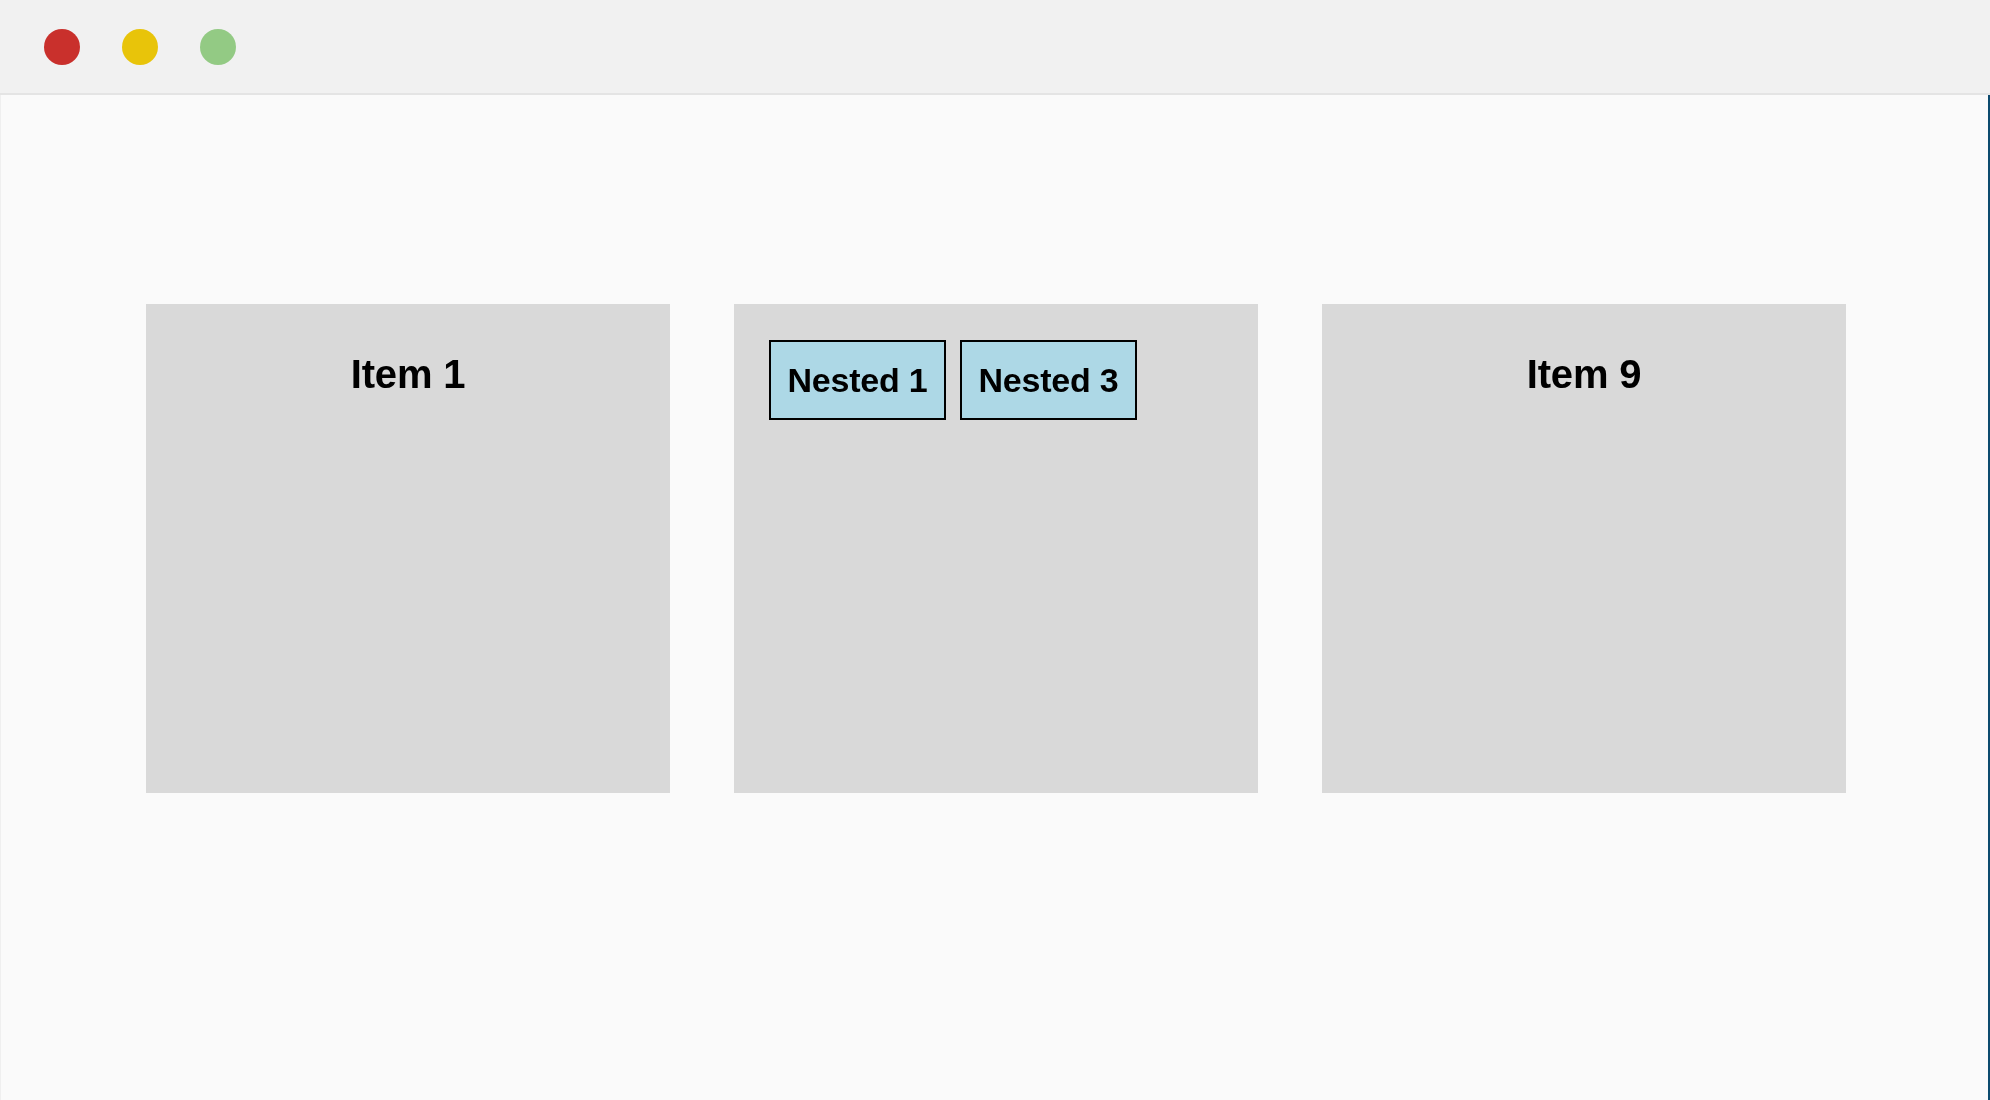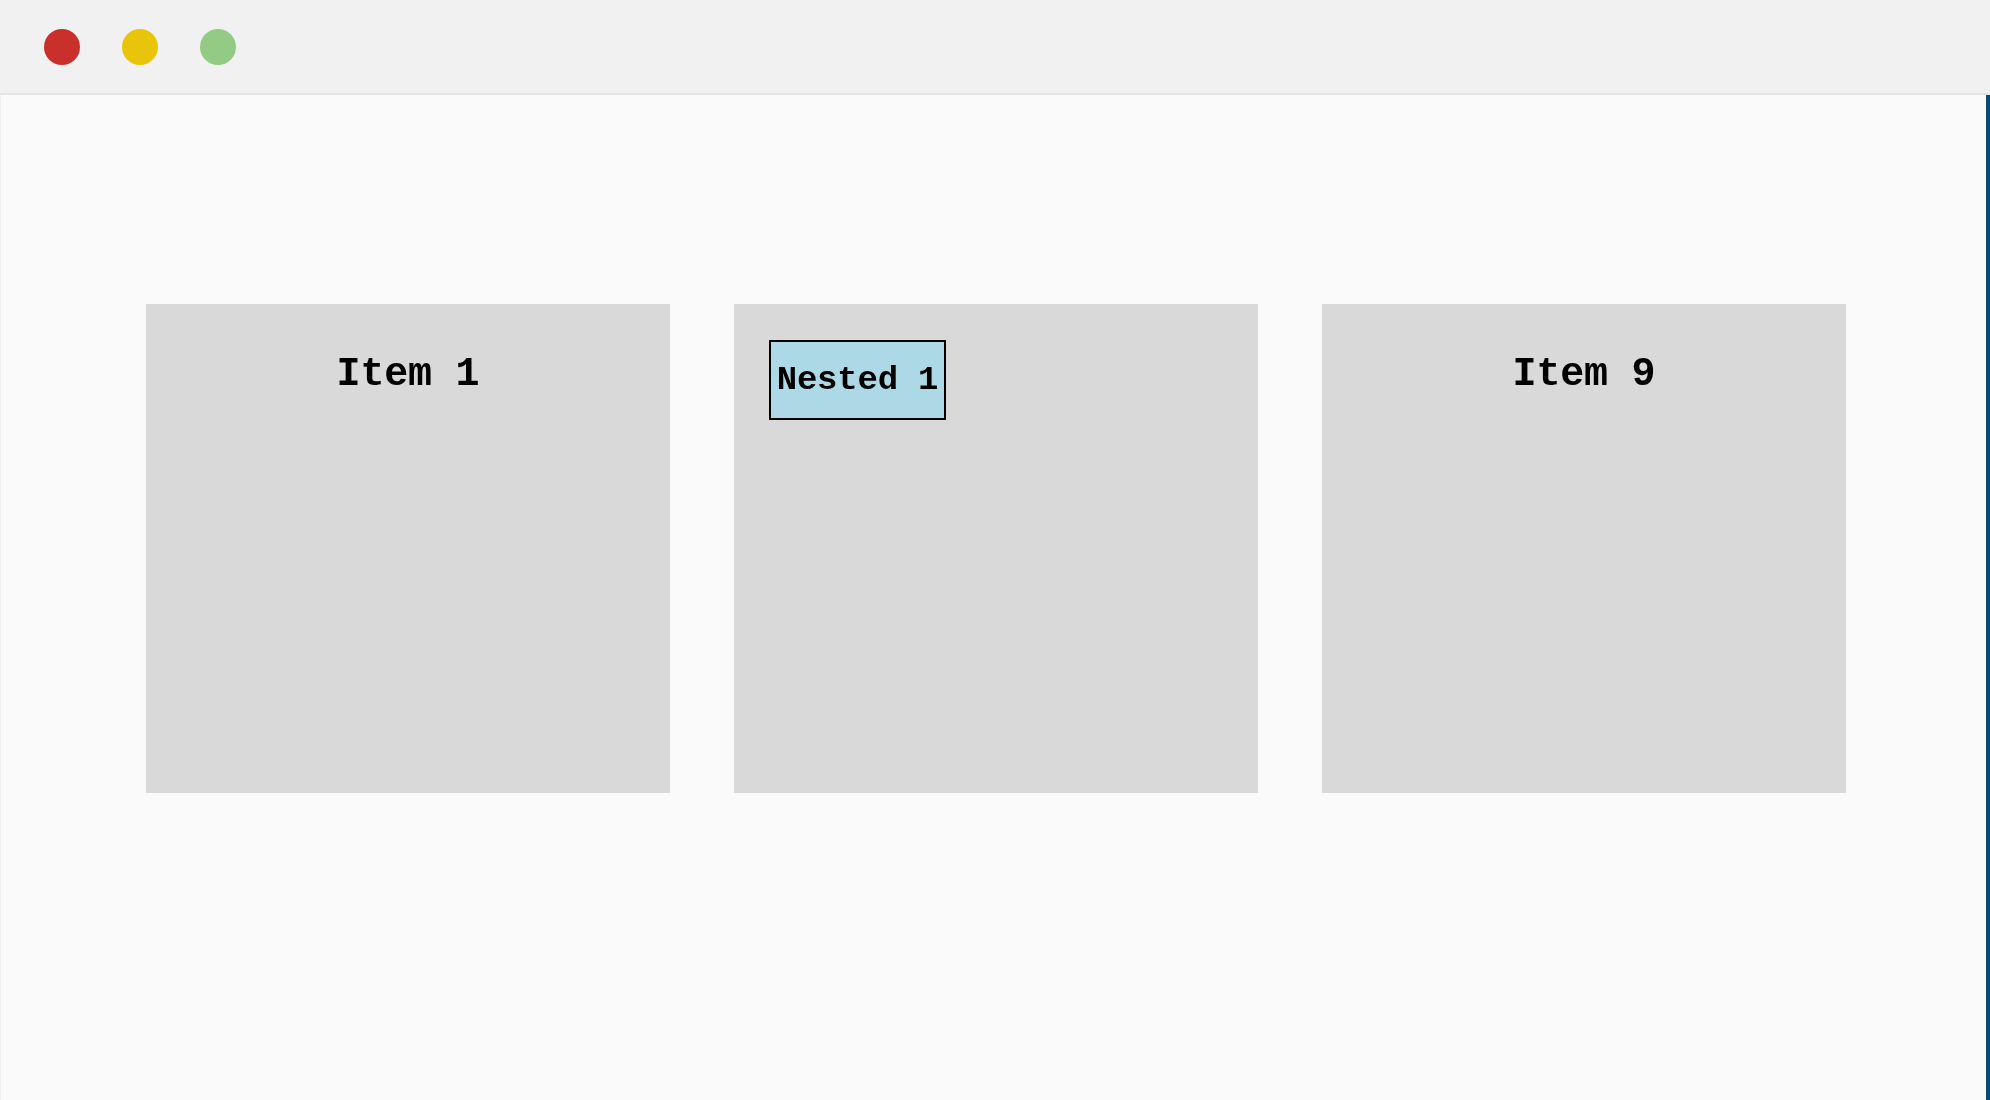--- a/index.html
+++ b/index.html
@@ -49,23 +49,22 @@
   .dot-close   { background: #c9302c; }
   .dot-min     { background: #e8c40a; }
   .dot-max     { background: #93ca84; }
 
   
   .page {
     flex: 1 1 auto;
     position: relative;
     background: #fafafa;
     border-left: 1px solid #efefef;
-    border-right: 4px solid #0c4a6e;
+    border-right: 2px solid #0c4a6e;
     box-sizing: border-box;
-    font-family: Liberation Mono, monospace;
   }
 
   .flex-row {
     position: absolute;
     left: 145px;
     top: 209px;
     width: 1700px;
     height: 489px;
     display: flex;
     flex-direction: row;
@@ -136,20 +135,23 @@
     <div class="flex-row">
 
       <div class="item-box">
         <span class="item-label">Item 1</span>
       </div>
 
       <div class="item-box nested-container">
         <div class="nested-box">
           <span class="nested-label">Nested 1</span>
         </div>
+        <div class="nested-box">
+          <span class="nested-label">Nested 3</span>
+        </div>
       </div>
 
       <div class="item-box">
         <span class="item-label">Item 9</span>
       </div>
 
     </div>
   </div>
 
 </div>

